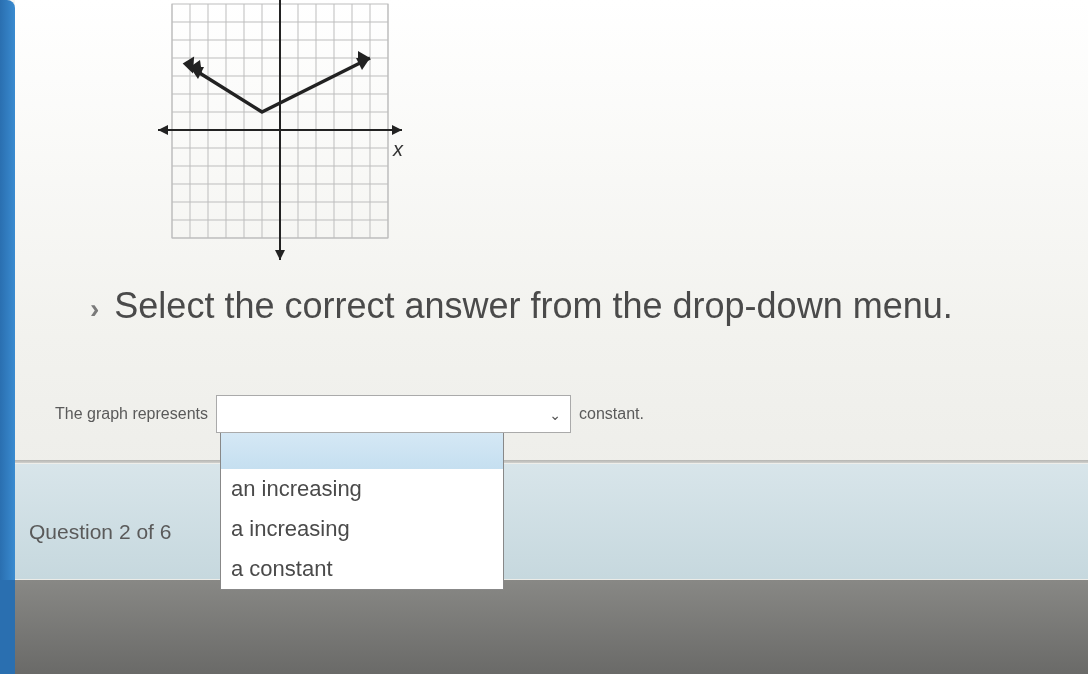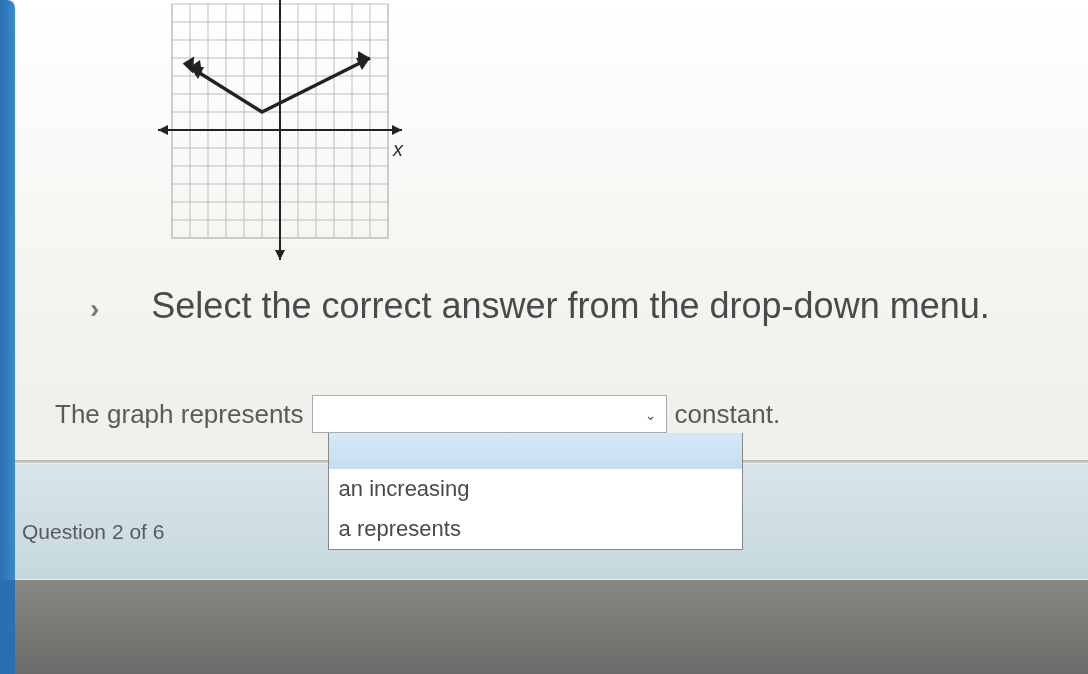--- a/index.html
+++ b/index.html
@@ -64,34 +64,33 @@
     .chevron {
       font-size: 28px;
       color: #7a7a7a;
       font-weight: bold;
     }
     
     .instruction-text {
       font-size: 36px;
       color: #4a4a4a;
       font-weight: 400;
-      margin-left: 37px;
     }
     
     .sentence-row {
       position: absolute;
       left: 40px;
       top: 395px;
       display: flex;
       align-items: center;
       gap: 8px;
     }
     
     .sentence-text {
-      font-size: 26px;
+      font-size: 16px;
       color: #5a5a5a;
     }
     
     .dropdown-container {
       position: relative;
     }
     
     .dropdown-select {
       width: 355px;
       height: 38px;
@@ -107,23 +106,23 @@
       position: absolute;
       right: 10px;
       top: 12px;
       pointer-events: none;
       font-size: 14px;
       color: #555;
     }
     
     .dropdown-menu {
       position: absolute;
-      left: 16px;
+      left: 4px;
       top: 38px;
-      width: 415px;
+      width: 284px;
       border: 1px solid #888;
       border-top: none;
       background: #fff;
       z-index: 200;
     }
     
     .dropdown-option {
       height: 40px;
       padding: 8px 10px;
       font-size: 22px;
@@ -156,21 +155,21 @@
       height: 115px;
       background: linear-gradient(180deg, #d8e5ea 0%, #c6d8de 100%);
     }
     
     .question-indicator {
       position: absolute;
       left: 0;
       top: 520px;
       font-size: 21px;
       color: #5a5a5a;
-      padding-left: 7px;
+      padding-left: 14px;
     }
     
     .bottom-dark-band {
       position: absolute;
       left: 15px;
       right: 0;
       top: 580px;
       height: 94px;
       background: linear-gradient(180deg, #888885 0%, #6a6a68 100%);
     }
@@ -265,21 +264,22 @@
   </div>
 
   <div class="sentence-row">
     <span class="sentence-text">The graph represents</span>
     <div class="dropdown-container">
       <div class="dropdown-select"></div>
       <span class="dropdown-arrow">⌄</span>
       <div class="dropdown-menu">
         <div class="dropdown-option blank"></div>
         <div class="dropdown-option">an increasing</div>
-        <div class="dropdown-option">a represents</div>
+        <div class="dropdown-option">a increasing</div>
+        <div class="dropdown-option">a constant</div>
       </div>
     </div>
     <span class="sentence-text">constant.</span>
   </div>
 
   <div class="divider"></div>
   <div class="footer-band"></div>
 
   <div class="question-indicator">Question 2 of 6</div>
 

